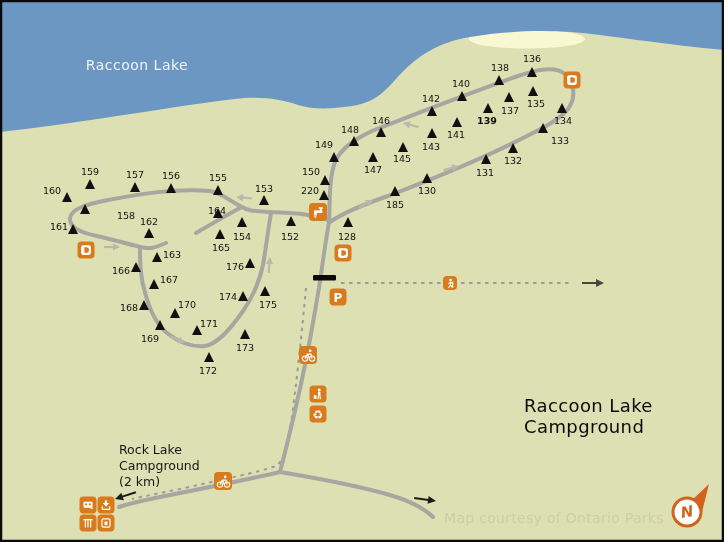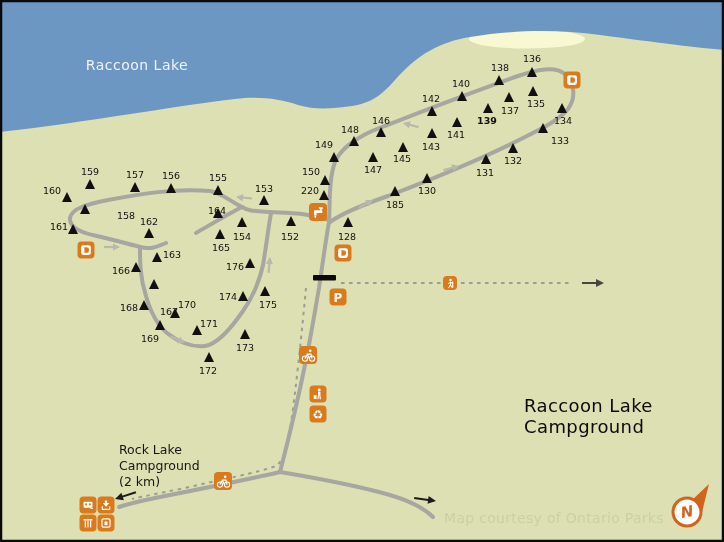--- a/index.html
+++ b/index.html
@@ -181,21 +181,21 @@
       <div class="site-label" style="left: 149px; top: 221px;">162</div>
       <div class="site-tri" style="left: 151.5px; top: 252px;"></div>
       <div class="site-label" style="left: 172px; top: 254px;">163</div>
       <div class="site-tri" style="left: 212.5px; top: 208px;"></div>
       <div class="site-label" style="left: 217px; top: 210px;">164</div>
       <div class="site-tri" style="left: 214.5px; top: 229px;"></div>
       <div class="site-label" style="left: 221px; top: 247px;">165</div>
       <div class="site-tri" style="left: 130.5px; top: 262px;"></div>
       <div class="site-label" style="left: 121px; top: 270px;">166</div>
       <div class="site-tri" style="left: 148.5px; top: 279px;"></div>
-      <div class="site-label" style="left: 169px; top: 279px; margin-top: 32px;">167</div>
+      <div class="site-label" style="left: 169px; top: 279px;">167</div>
       <div class="site-tri" style="left: 138.5px; top: 300px;"></div>
       <div class="site-label" style="left: 129px; top: 307px;">168</div>
       <div class="site-tri" style="left: 154.5px; top: 320px;"></div>
       <div class="site-label" style="left: 150px; top: 338px;">169</div>
       <div class="site-tri" style="left: 169.5px; top: 308px;"></div>
       <div class="site-label" style="left: 187px; top: 304px;">170</div>
       <div class="site-tri" style="left: 191.5px; top: 325px;"></div>
       <div class="site-label" style="left: 209px; top: 323px;">171</div>
       <div class="site-tri" style="left: 203.5px; top: 352px;"></div>
       <div class="site-label" style="left: 208px; top: 370px;">172</div>

